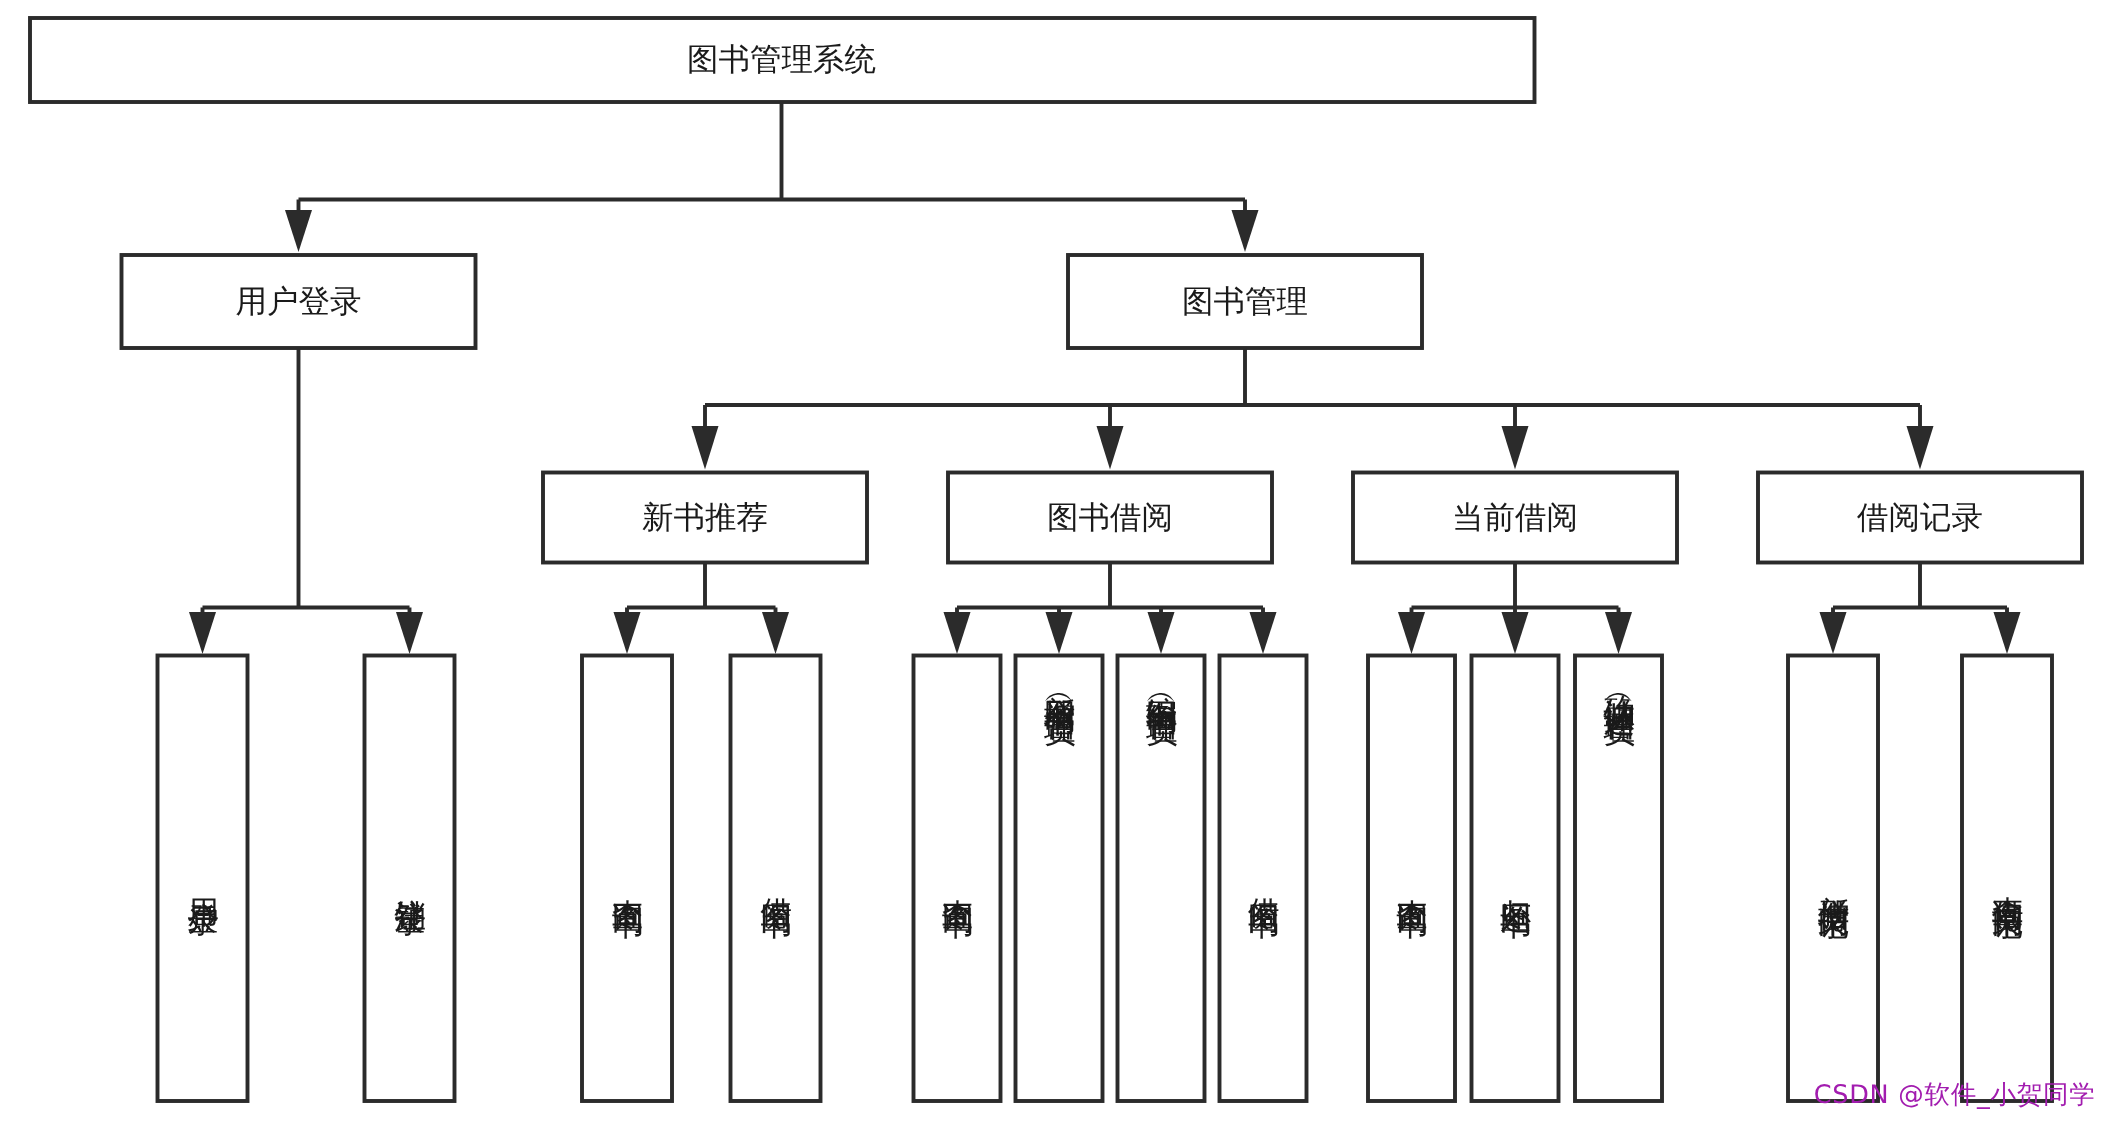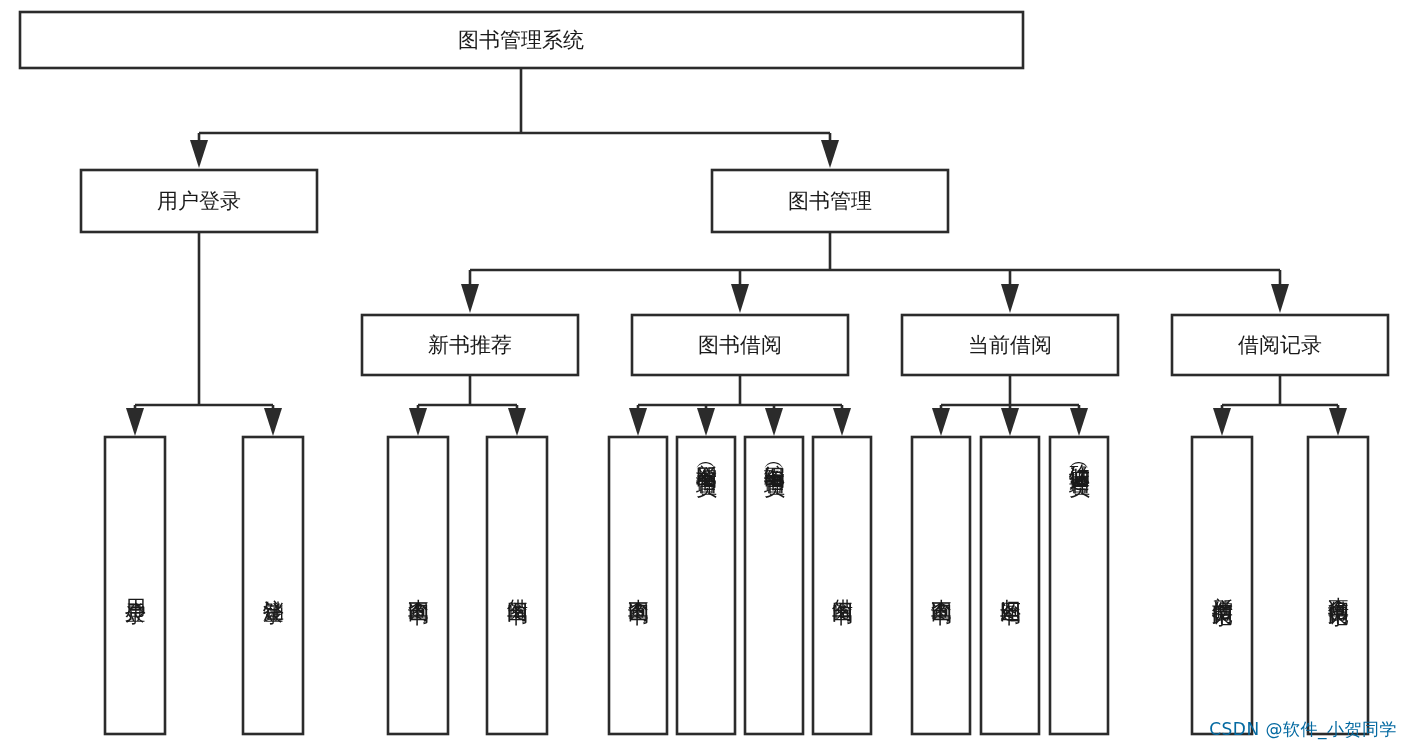--- a/index.html
+++ b/index.html
@@ -63,21 +63,21 @@
     justify-content: center;
     white-space: nowrap;
     pointer-events: none;
   }
   .watermark {
     position: absolute;
     right: 8px;
     bottom: 6px;
     font-family: "DejaVu Sans", "Liberation Sans", sans-serif;
     font-size: 17px;
-    color: #0369a1;
+    color: #a21caf;
     letter-spacing: 0.5px;
     white-space: nowrap;
   }
 </style>
 </head>
 <body>
 
 <div id="chart-root">
 
   <svg class="diagram" viewBox="0 0 1405 747">

